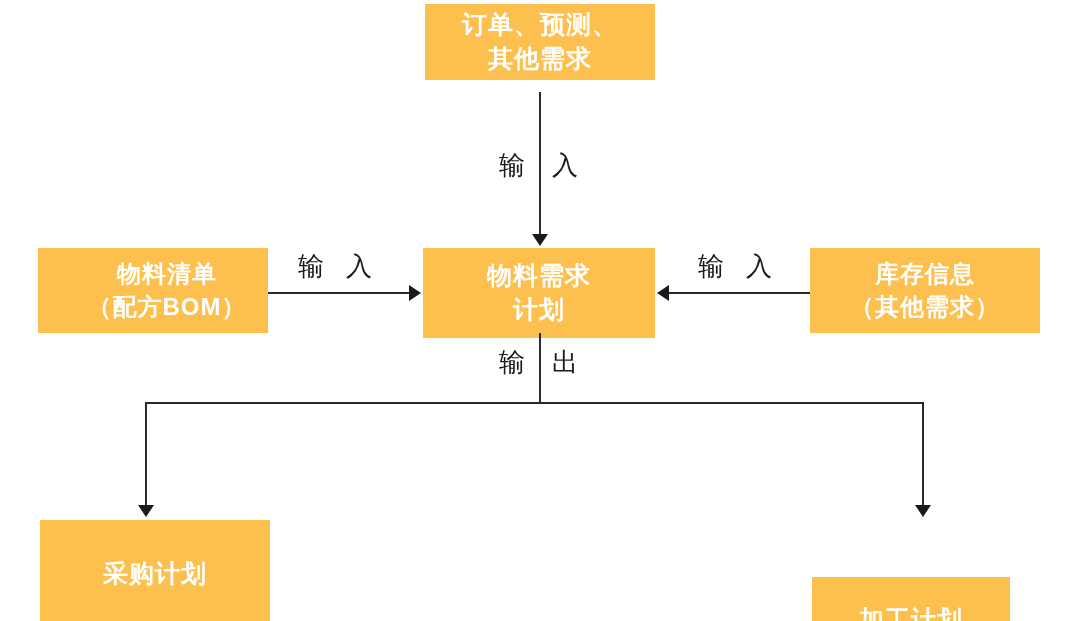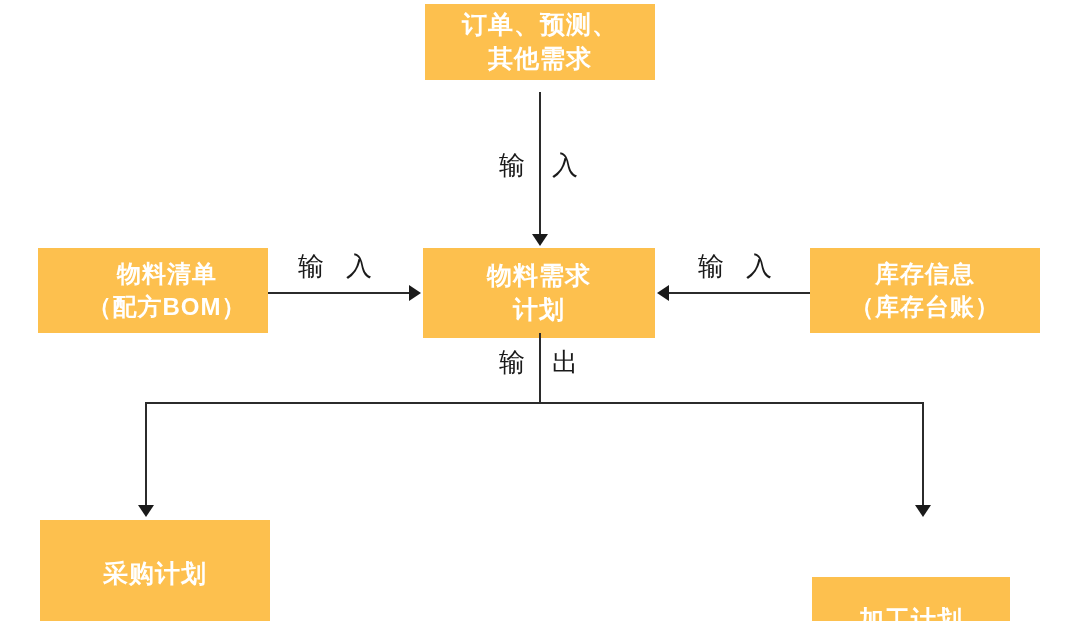--- a/index.html
+++ b/index.html
@@ -97,21 +97,21 @@
   <div class="node node-lg" id="node-demand">订单、预测、
 其他需求</div>
 
   <div class="node node-md" id="node-bom">物料清单
 （配方BOM）</div>
 
   <div class="node node-lg" id="node-mrp">物料需求
 计划</div>
 
   <div class="node node-md" id="node-stock">库存信息
-（库存台账）</div>
+（其他需求）</div>
 
   <div class="node node-lg" id="node-purchase">采购计划</div>
 
   <div class="node node-lg" id="node-process">加工计划</div>
 
   <div class="line-v" style="left:539px; top:92px; height:144px;"></div>
   <div class="arrow-down" style="left:532px; top:234px;"></div>
   <div class="edge-label" style="left:499px; top:148px;">输</div>
   <div class="edge-label" style="left:552px; top:148px;">入</div>
 

